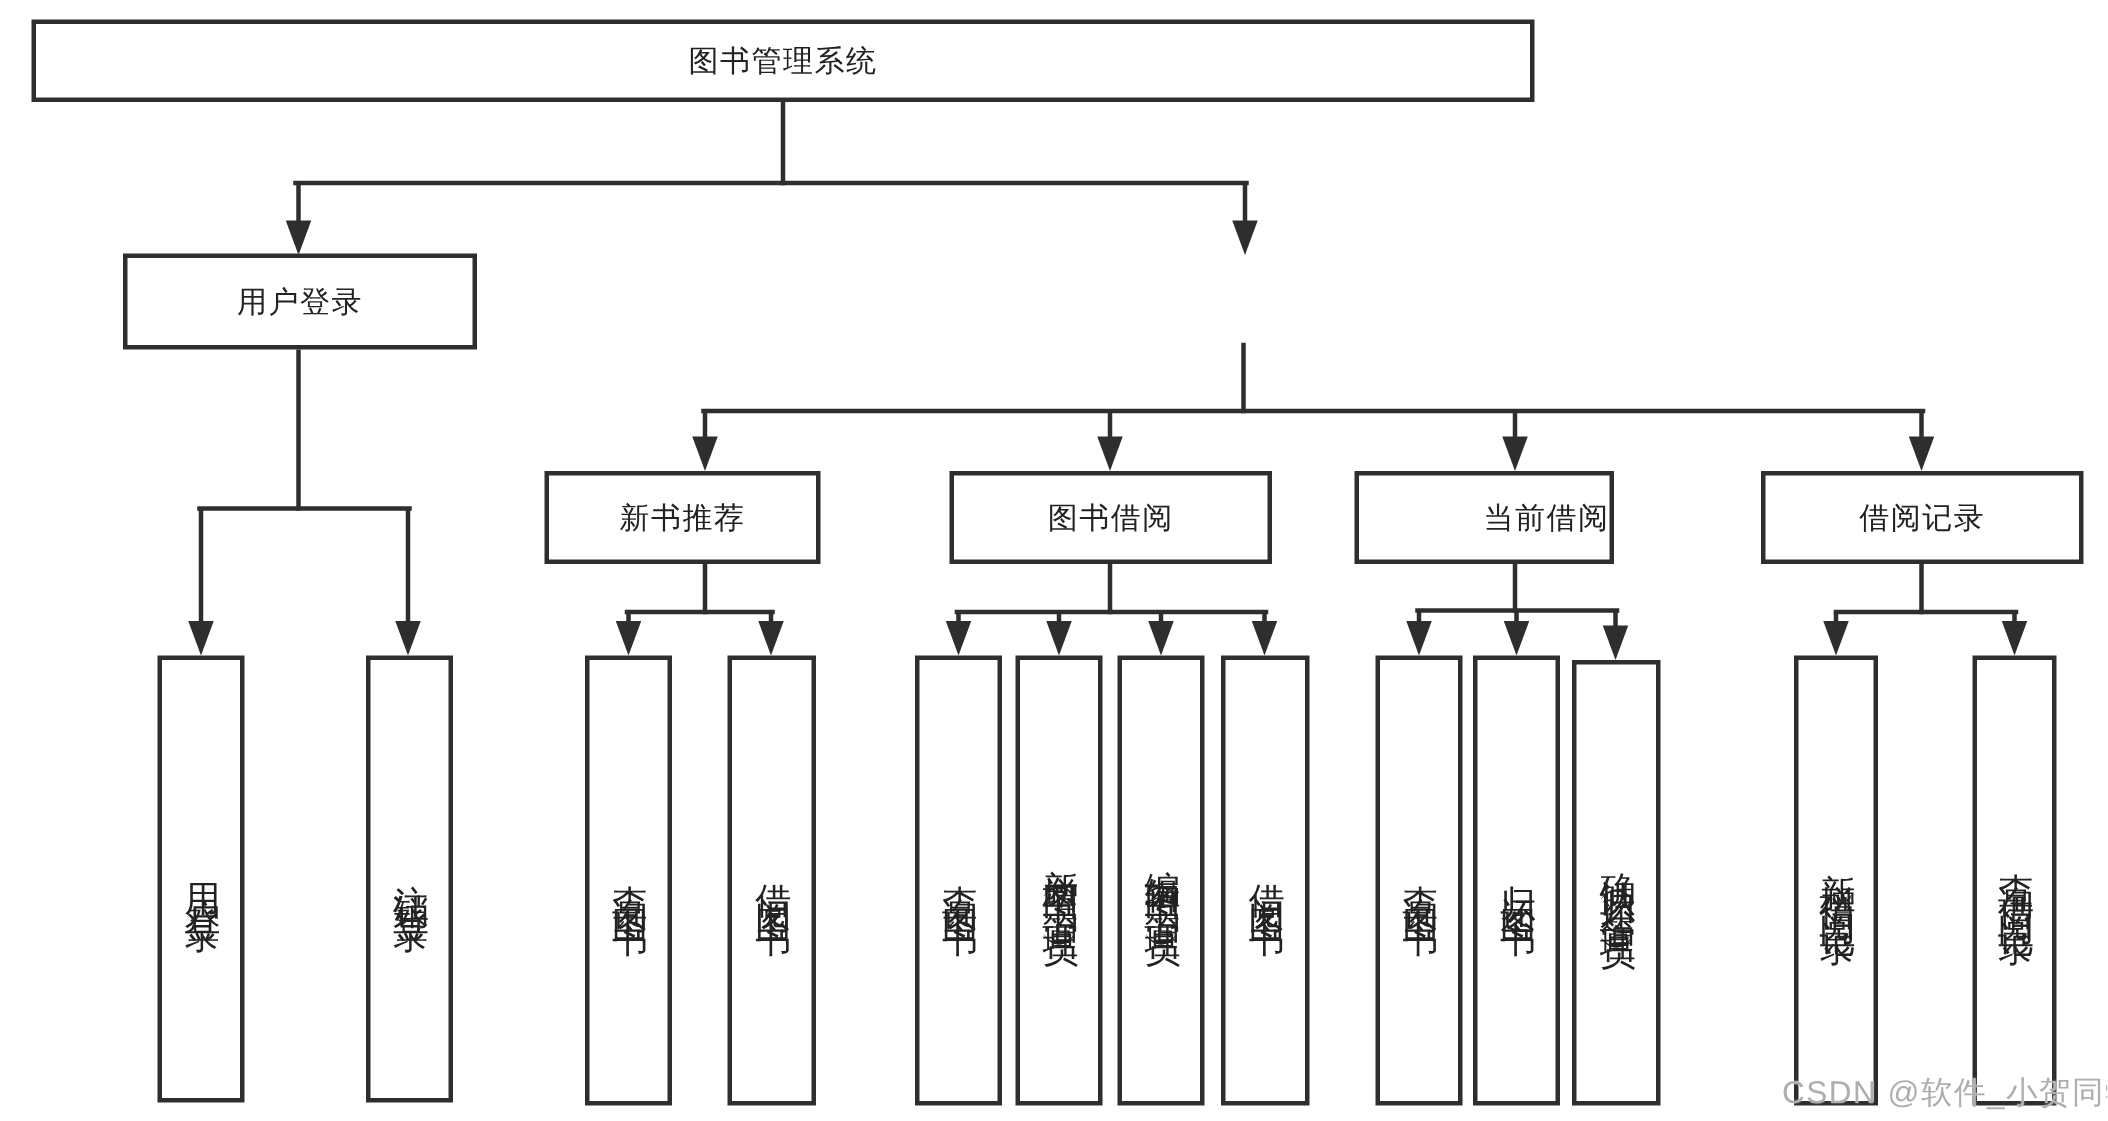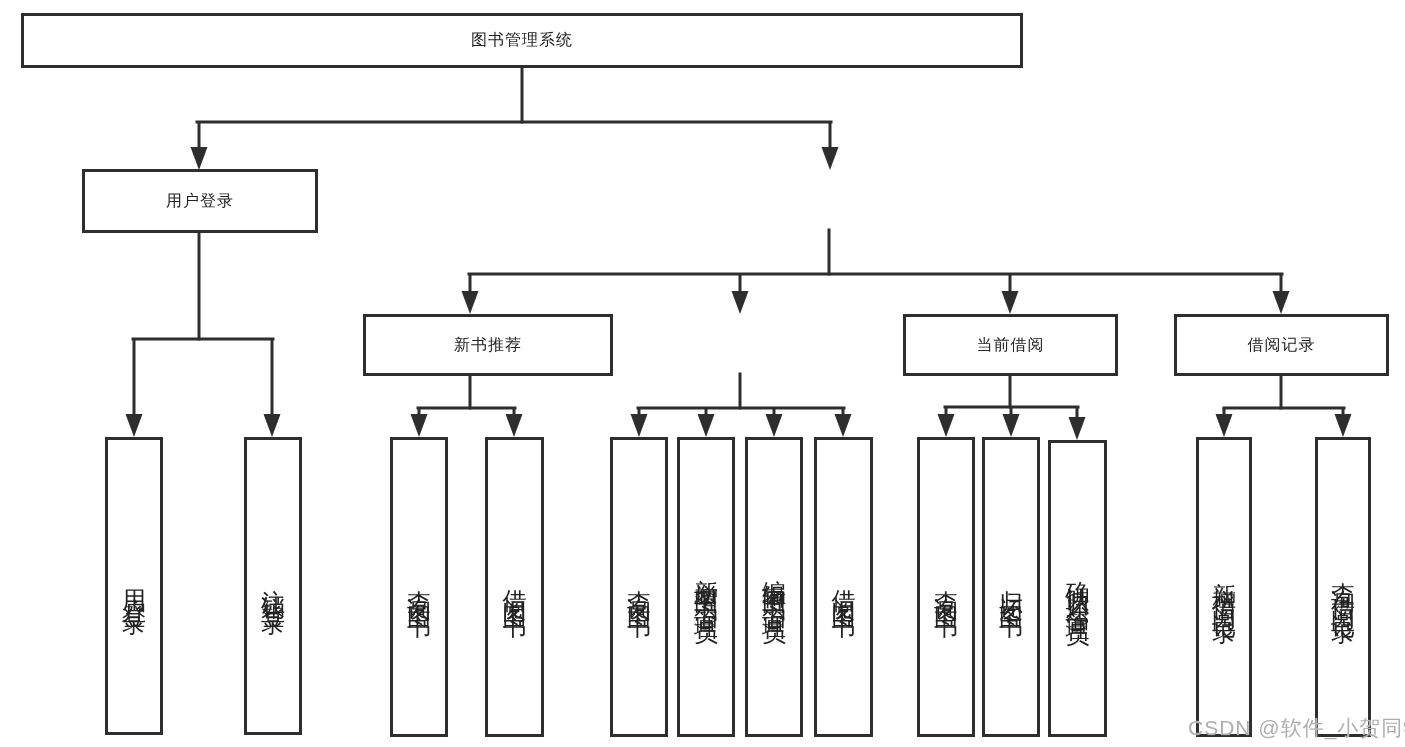--- a/index.html
+++ b/index.html
@@ -25,21 +25,21 @@
     position: absolute;
     box-sizing: border-box;
     border: 3px solid #2e2e2e;
     background: #ffffff;
     display: flex;
     align-items: center;
     justify-content: center;
     color: #222222;
     z-index: 2;
   }
-  .h-node { font-size: 16px; letter-spacing: 1px; }
+  .h-node { font-size: 20px; letter-spacing: 1px; }
   .v-node { font-size: 24px; }
   .v-node .vtxt {
     writing-mode: vertical-rl;
     text-orientation: mixed;
     letter-spacing: 8px;
     line-height: 1;
     white-space: nowrap;
   }
   .v-node .vtxt.tight { letter-spacing: 6px; }
   #watermark {
@@ -115,24 +115,27 @@
     </svg>
 
   <div class="node h-node" style="left:21px; top:13px; width:1002px; height:55px;">
     <span>图书管理系统</span>
   </div>
 
   <div class="node h-node" style="left:82px; top:169px; width:236px; height:64px;">
     <span>用户登录</span>
   </div>
 
-  <div class="node h-node" style="left:363px; top:314px; width:250px; height:62px;">
+  <div class="node h-node" style="left:363px; top:314px; width:184px; height:62px;">
     <span>新书推荐</span>
   </div>
-  <div class="node h-node" style="left:903px; top:314px; width:215px; height:62px;">
+  <div class="node h-node" style="left:633px; top:314px; width:215px; height:62px;">
+    <span>图书借阅</span>
+  </div>
+  <div class="node h-node" style="left:903px; top:314px; width:173px; height:62px;justify-content:flex-end;">
     <span>当前借阅</span>
   </div>
   <div class="node h-node" style="left:1174px; top:314px; width:215px; height:62px;">
     <span>借阅记录</span>
   </div>
 
   <div class="node v-node" style="left:105px; top:437px; width:58px; height:298px;">
     <span class="vtxt">用户登录</span>
   </div>
   <div class="node v-node" style="left:244px; top:437px; width:58px; height:298px;">

